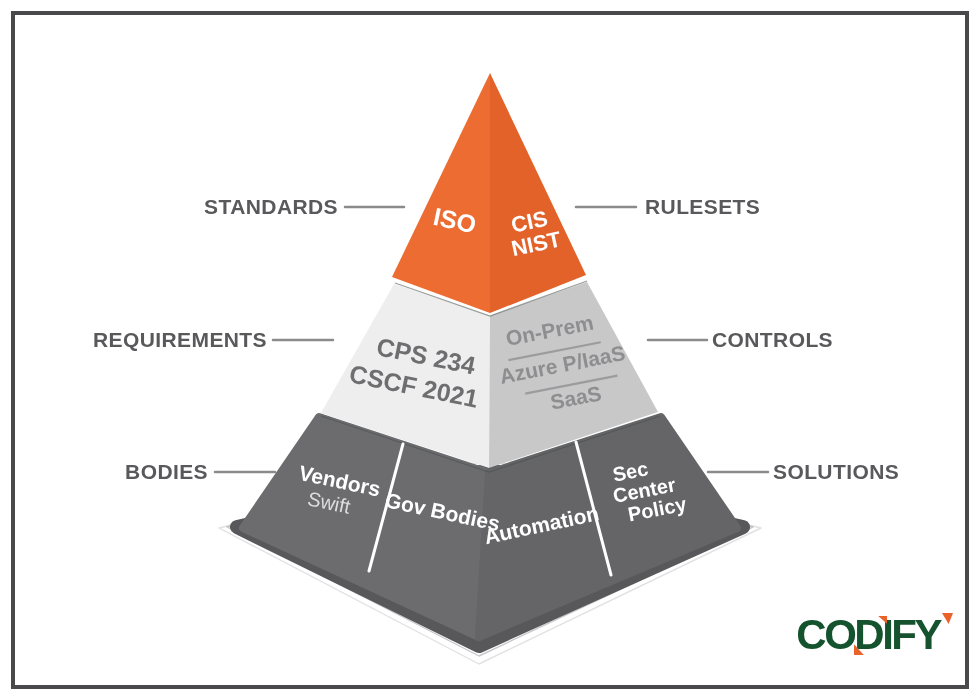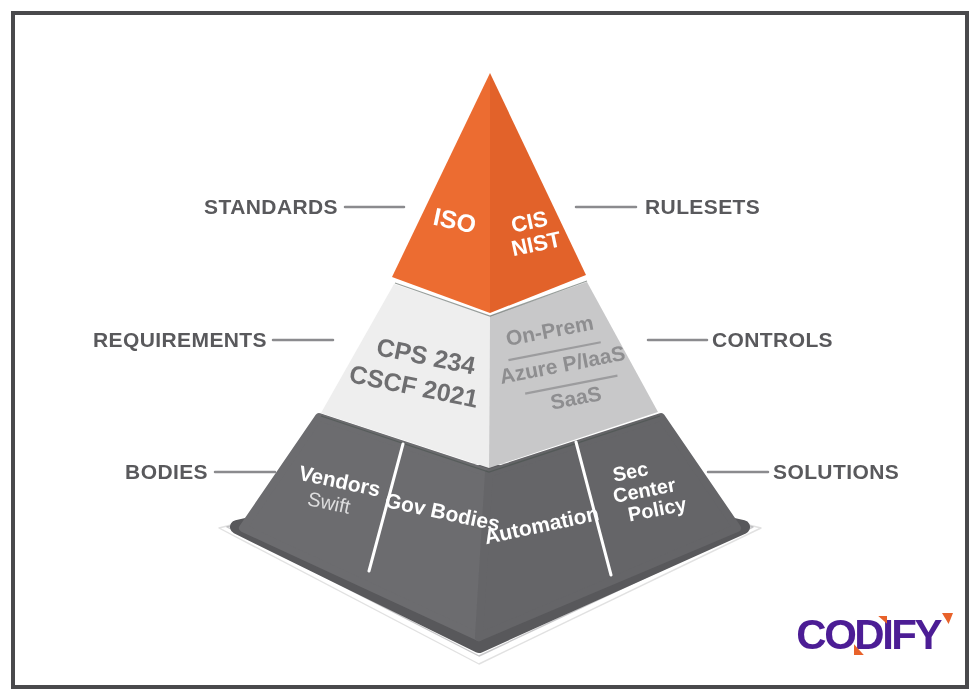--- a/index.html
+++ b/index.html
@@ -15,21 +15,21 @@
   svg.scene{position:absolute;left:0;top:0;}
   svg.scene text{font-family:"Liberation Sans","DejaVu Sans",sans-serif;}
 
   .side-label{font-weight:bold;font-size:21px;letter-spacing:0.4px;fill:#59595C;}
   .face-text{font-weight:bold;fill:#ffffff;}
   .mid-left-text{font-weight:bold;fill:#6E6E70;}
   .mid-right-text{font-weight:bold;fill:#8E8E90;}
 
   .logo{
     position:absolute;right:40px;bottom:46px;height:36px;
-    color:#4c1d95;font-weight:bold;font-size:42px;line-height:34px;
+    color:#14532d;font-weight:bold;font-size:42px;line-height:34px;
     letter-spacing:-2.5px;
   }
   .logo .logo-text{position:relative;z-index:1;}
   .logo .accent{position:absolute;z-index:2;background:#E8622A;}
   .accent-d{left:40%;bottom:-1px;width:10px;height:11px;
     clip-path:polygon(0 0,0 100%,100% 100%);}
   .accent-i{left:57%;top:-2px;width:9px;height:8px;
     clip-path:polygon(0 0,100% 0,100% 100%);}
   .accent-y{right:-13px;top:-5px;width:11px;height:11px;
     clip-path:polygon(0 0,100% 0,60% 100%);}

